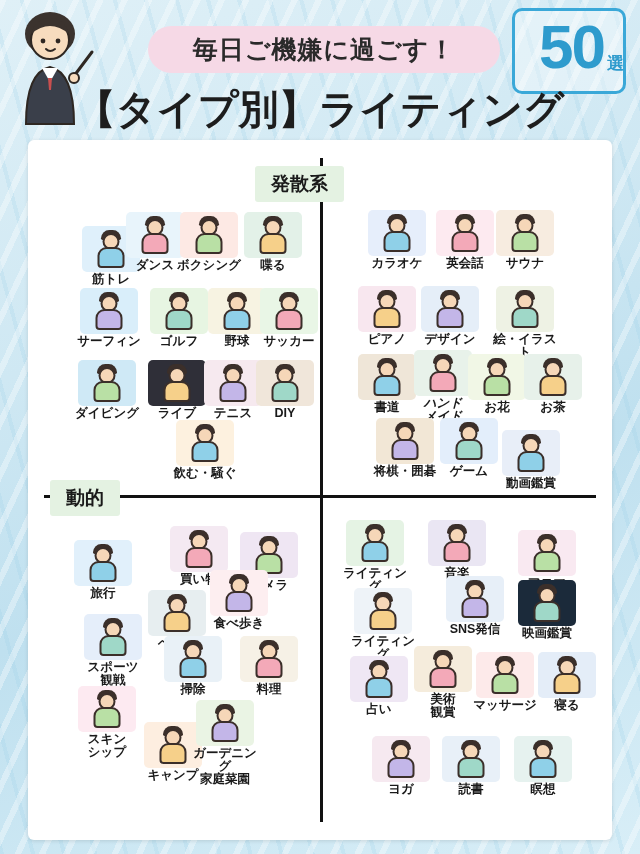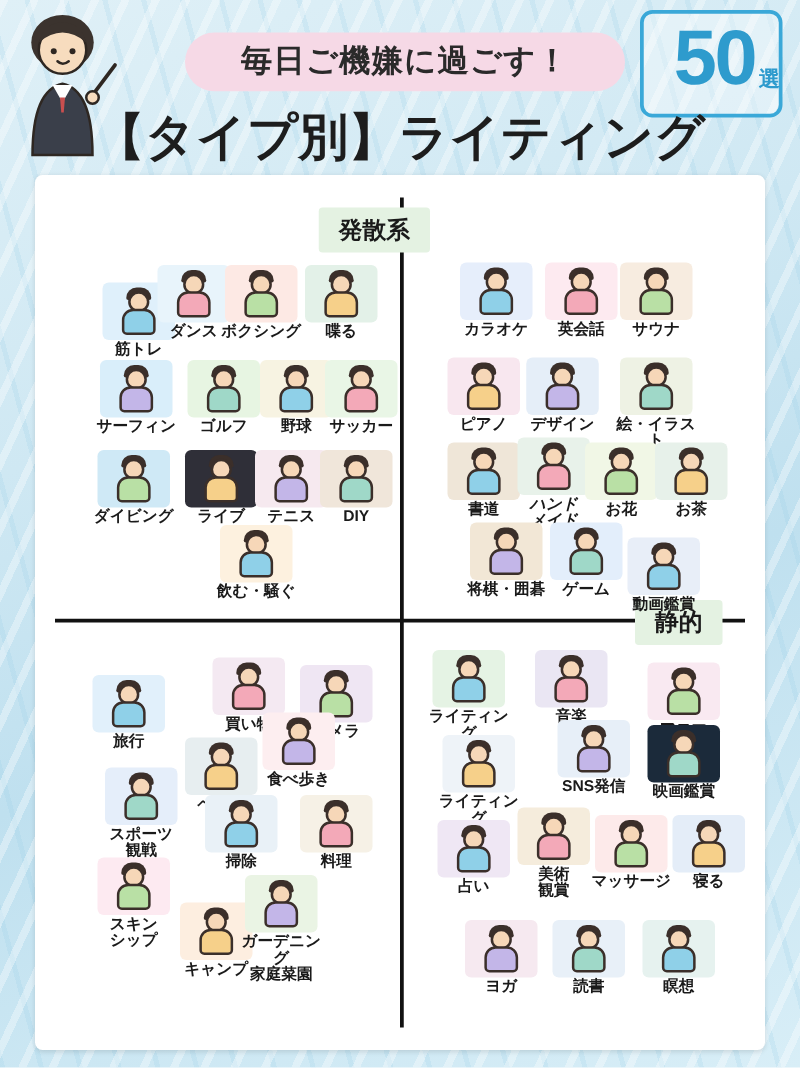--- a/index.html
+++ b/index.html
@@ -227,21 +227,21 @@
   <div class="main-title">
     <span class="bracket">【</span><span>タイプ別</span><span class="bracket">】</span><span>ライティング</span>
   </div>
 </div>
 
 <div class="card">
   <div class="axis-v"></div>
   <div class="axis-h"></div>
 
   <div class="axis-label lbl-hassan">発散系</div>
-  <div class="axis-label lbl-seiteki">静的</div>
+  <div class="axis-label lbl-doteki">動的</div>
 
   <div id="items-layer">
       <div class="item" style="left: 45px; top: 86px;">
         <div class="pic" style="background: rgb(223, 240, 251);">
           <span class="hair"></span>
           <span class="head"></span>
           <span class="body" style="background:#8fd0e8"></span>
         </div>
         <div class="cap">筋トレ</div>
       </div>

